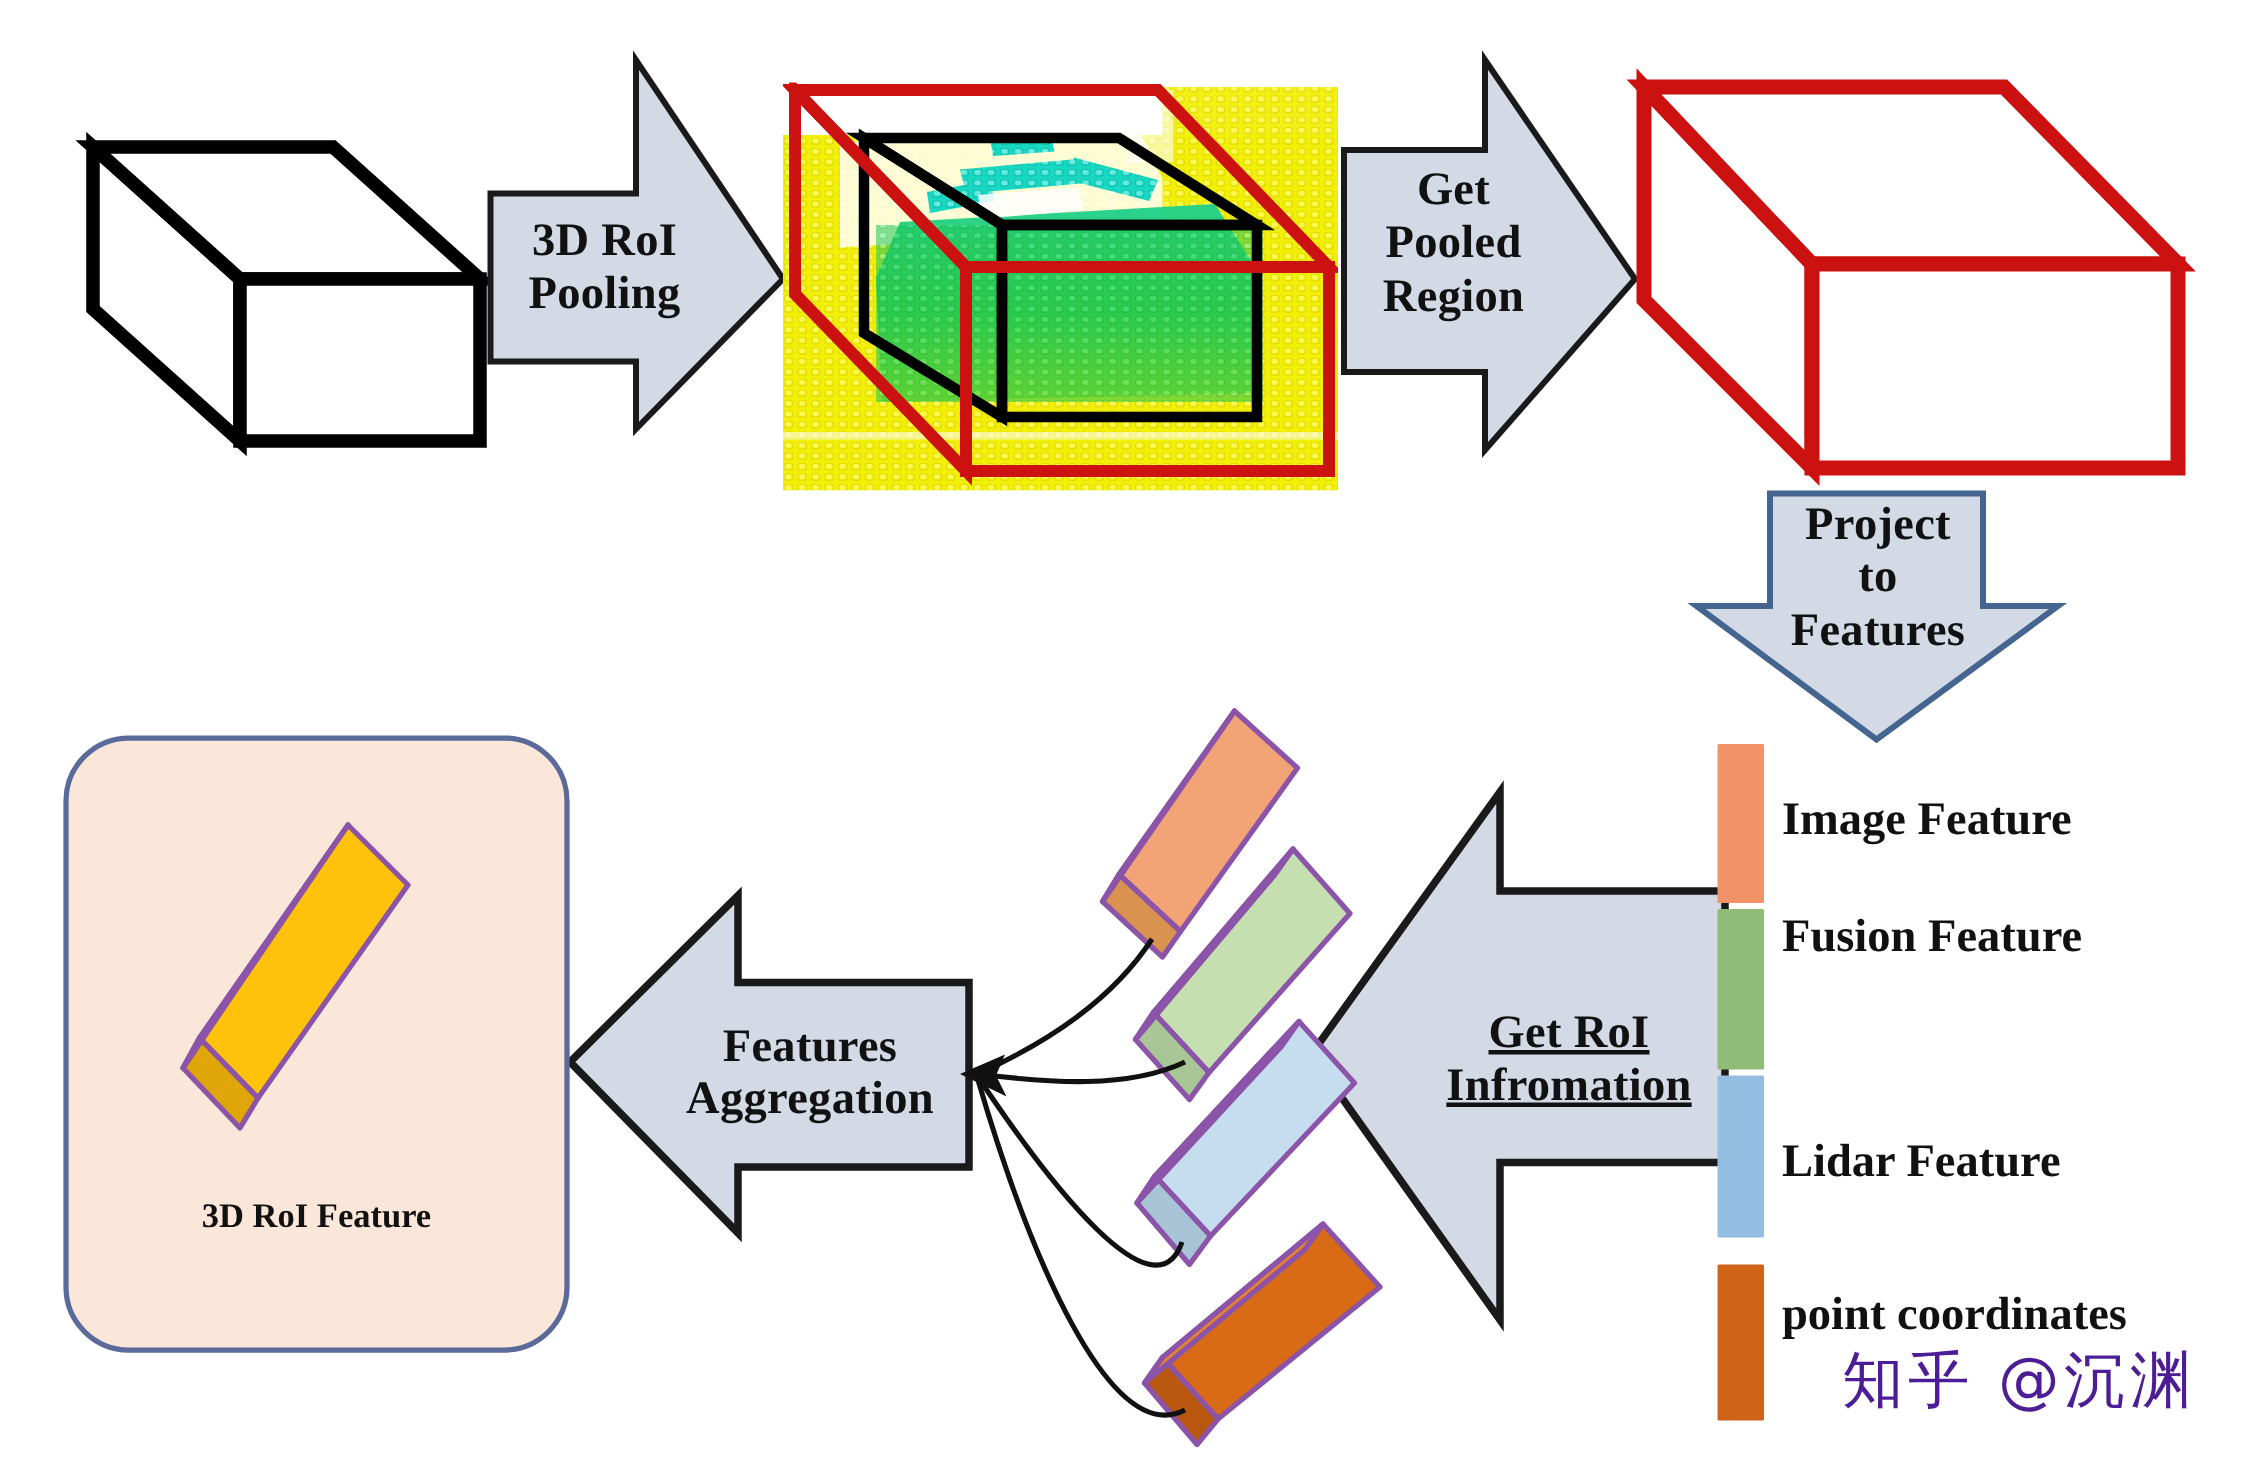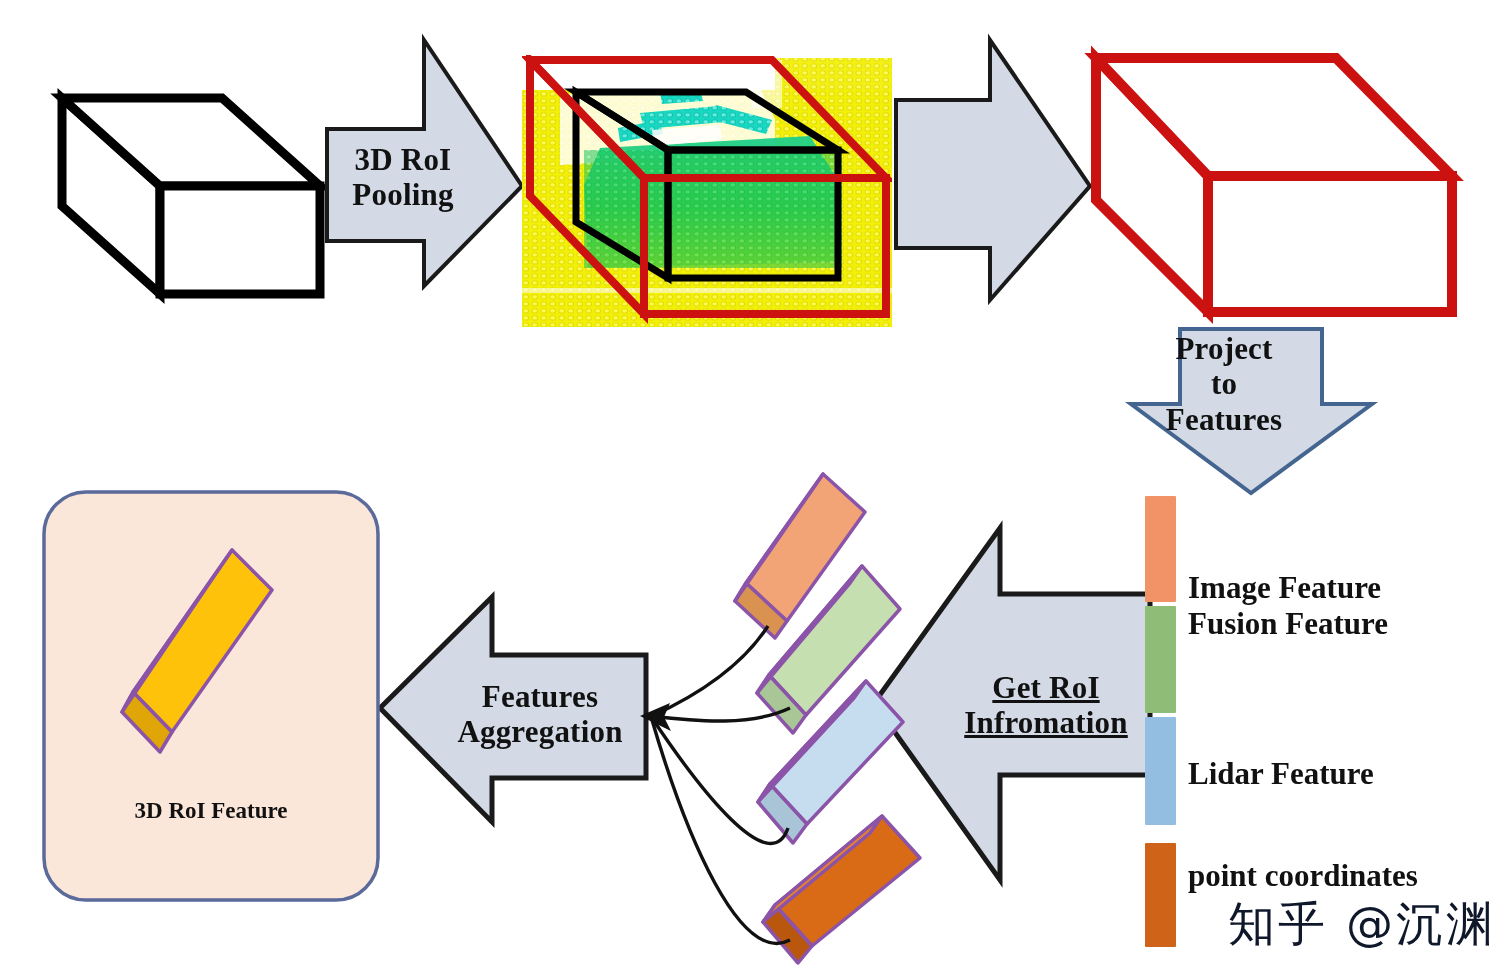--- a/index.html
+++ b/index.html
@@ -37,22 +37,22 @@
   .lbl-arrow { font-size: 31px; letter-spacing: .2px; }
   .lbl-legend {
     font-size: 31px;
     text-align: left;
     white-space: nowrap;
   }
   .lbl-roi { font-size: 23px; }
   .watermark {
     position: absolute;
     font-family: "DejaVu Sans", sans-serif;
-    font-size: 47px;
-    color: #0f172a;
+    font-size: 41px;
+    color: #4c1d95;
     letter-spacing: 3px;
     user-select: none;
     white-space: nowrap;
   }
   .legend-swatch {
     position: absolute;
     border-radius: 1px;
   }
 </style>
 </head>
@@ -202,33 +202,36 @@
   </svg>
 
   <div class="legend-swatch" style="left:1145px; top:496px; width:31px; height:106px; background:#f19267;"></div>
   <div class="legend-swatch" style="left:1145px; top:606px; width:31px; height:107px; background:#8fbc77;"></div>
   <div class="legend-swatch" style="left:1145px; top:717px; width:31px; height:108px; background:#93bee2;"></div>
   <div class="legend-swatch" style="left:1145px; top:843px; width:31px; height:104px; background:#cf6318;"></div>
 
   <div class="lbl lbl-arrow" style="left:328px; top:132px; width:150px;margin-top:10px;">3D RoI
 Pooling</div>
 
-
-  <div class="lbl lbl-arrow" style="left:1138px; top:331px; width:172px;text-align:center;">Project
+  <div class="lbl lbl-arrow" style="left:896px; top:108px; width:146px;">Get
+Pooled
+Region</div>
+
+  <div class="lbl lbl-arrow" style="left:1166px; top:331px; width:172px;text-align:center;">Project
 to
 Features</div>
 
   <div class="lbl lbl-arrow" style="left:940px; top:670px; width:212px;text-decoration:underline;">Get RoI
 Infromation</div>
 
   <div class="lbl lbl-arrow" style="left:434px; top:679px; width:212px;">Features
 Aggregation</div>
 
   <div class="lbl lbl-roi" style="left:50px; top:798px; width:322px;">3D RoI  Feature</div>
 
-  <div class="lbl lbl-legend" style="left:1188px; top:528px;margin-top:42px;">Image Feature</div>
+  <div class="lbl lbl-legend" style="left:1188px; top:528px;">Image Feature</div>
   <div class="lbl lbl-legend" style="left:1188px; top:606px;text-align:right;">Fusion Feature</div>
   <div class="lbl lbl-legend" style="left:1188px; top:756px;text-align:center;">Lidar Feature</div>
   <div class="lbl lbl-legend" style="left:1188px; top:858px;">point coordinates</div>
 
   <div class="watermark" style="left:1228px; top:893px;">知乎 @沉渊</div>
 
 </div>
 
 </body></html>

